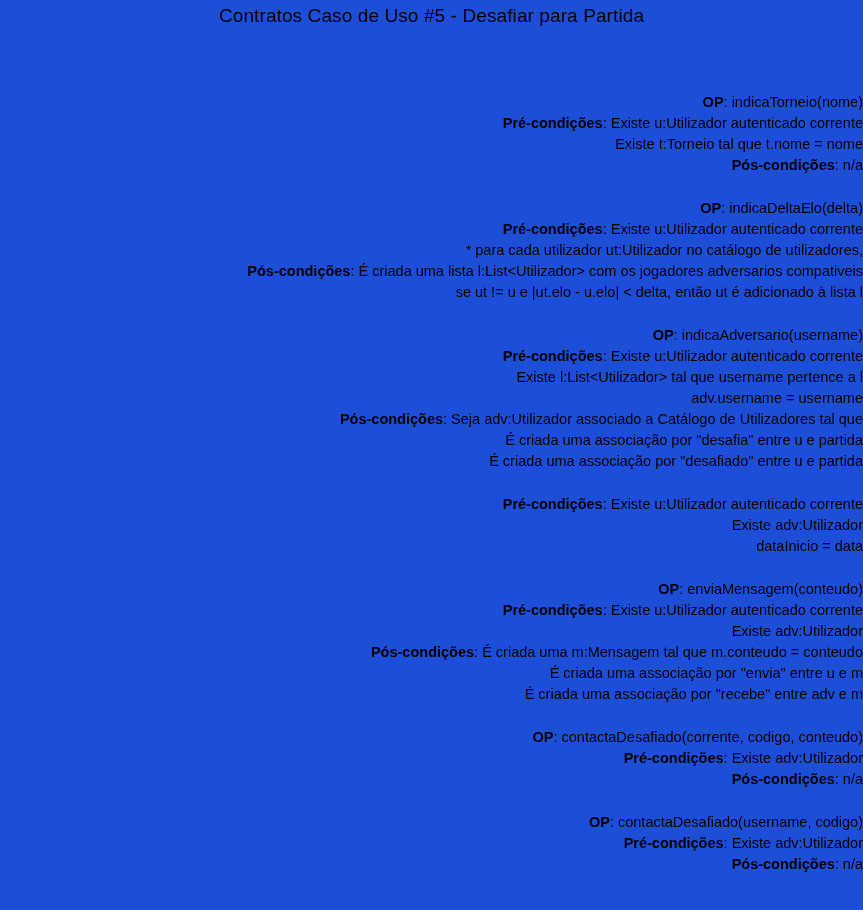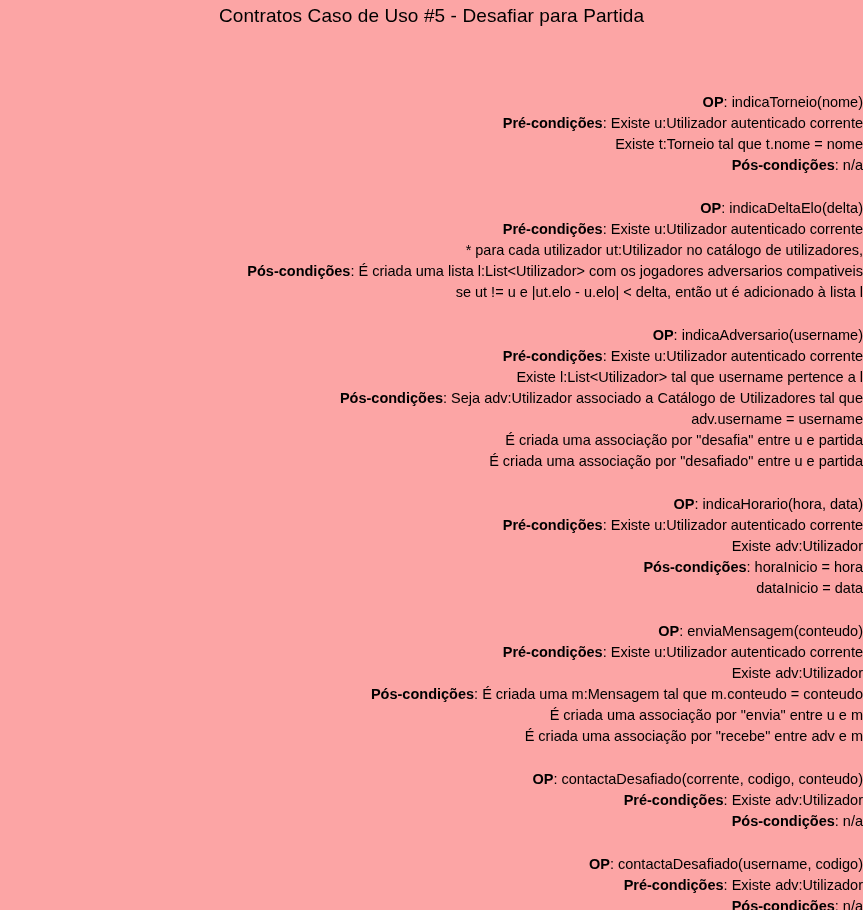--- a/index.html
+++ b/index.html
@@ -14,21 +14,21 @@
     position: relative;
     font-family: "Liberation Sans", sans-serif;
     color: #000000;
     overflow: hidden;
   }
 
   .page {
     width: 863px;
     height: 910px;
     position: relative;
-    background: #fca5a5;
+    background: #1d4ed8;
   }
 
   .doc-title {
     position: absolute;
     top: 5px;
     left: 0;
     width: 863px;
     text-align: center;
     font-size: 19px;
     font-weight: normal;
@@ -99,30 +99,28 @@
         <div class="line"><span class="label">OP</span><span class="label-colon">: </span><span class="value">indicaDeltaElo(delta)</span></div>
         <div class="line"><span class="label">Pré-condições</span><span class="label-colon">: </span><span class="value">Existe u:Utilizador autenticado corrente</span></div>
         <div class="line cont-star">* para cada utilizador ut:Utilizador no catálogo de utilizadores,</div>
         <div class="line"><span class="label">Pós-condições</span><span class="label-colon">: </span><span class="value">É criada uma lista l:List&lt;Utilizador&gt; com os jogadores adversarios compativeis</span></div>
         <div class="line cont-sub">se ut != u e |ut.elo - u.elo| &lt; delta, então ut é adicionado à lista l</div>
       </div>
       <div class="contract-block">
         <div class="line"><span class="label">OP</span><span class="label-colon">: </span><span class="value">indicaAdversario(username)</span></div>
         <div class="line"><span class="label">Pré-condições</span><span class="label-colon">: </span><span class="value">Existe u:Utilizador autenticado corrente</span></div>
         <div class="line cont">Existe l:List&lt;Utilizador&gt; tal que username pertence a l</div>
+        <div class="line cont">adv.username = username</div>
         <div class="line"><span class="label">Pós-condições</span><span class="label-colon">: </span><span class="value">Seja adv:Utilizador associado a Catálogo de Utilizadores tal que</span></div>
-        <div class="line cont">adv.username = username</div>
         <div class="line cont">É criada uma associação por "desafia" entre u e partida</div>
         <div class="line cont">É criada uma associação por "desafiado" entre u e partida</div>
       </div>
       <div class="contract-block">
-        <div class="line"><span class="label">OP</span><span class="label-colon">: </span><span class="value">indicaHorario(hora, data)</span></div>
         <div class="line"><span class="label">Pré-condições</span><span class="label-colon">: </span><span class="value">Existe u:Utilizador autenticado corrente</span></div>
         <div class="line cont">Existe adv:Utilizador</div>
-        <div class="line"><span class="label">Pós-condições</span><span class="label-colon">: </span><span class="value">horaInicio = hora</span></div>
         <div class="line cont">dataInicio = data</div>
       </div>
       <div class="contract-block">
         <div class="line"><span class="label">OP</span><span class="label-colon">: </span><span class="value">enviaMensagem(conteudo)</span></div>
         <div class="line"><span class="label">Pré-condições</span><span class="label-colon">: </span><span class="value">Existe u:Utilizador autenticado corrente</span></div>
         <div class="line cont">Existe adv:Utilizador</div>
         <div class="line"><span class="label">Pós-condições</span><span class="label-colon">: </span><span class="value">É criada uma m:Mensagem tal que m.conteudo = conteudo</span></div>
         <div class="line cont">É criada uma associação por "envia" entre u e m</div>
         <div class="line cont">É criada uma associação por "recebe" entre adv e m</div>
       </div>

